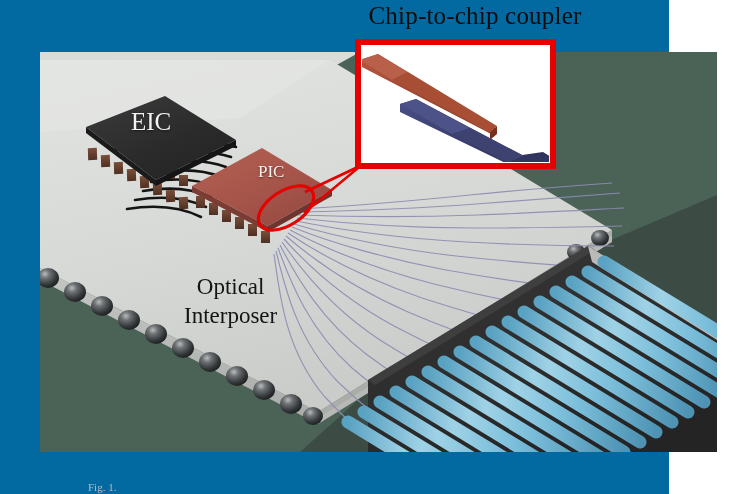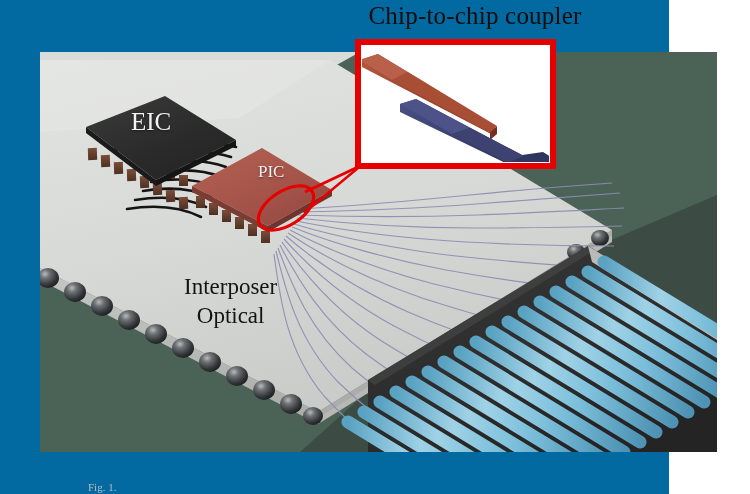--- a/index.html
+++ b/index.html
@@ -323,20 +323,20 @@
     </g>
   </svg>
 
   <div class="fig-title">Chip-to-chip coupler</div>
 
   <div class="scene-label" id="label-eic">EIC</div>
 
   <div class="scene-label" id="label-pic">PIC</div>
 
   <div class="scene-label" id="label-interposer">
+    <div>Optical</div>
     <div>Interposer</div>
-    <div>Optical</div>
   </div>
 
 
   <div class="caption">Fig. 1.</div>
 
 </div>
 
 </body></html>

